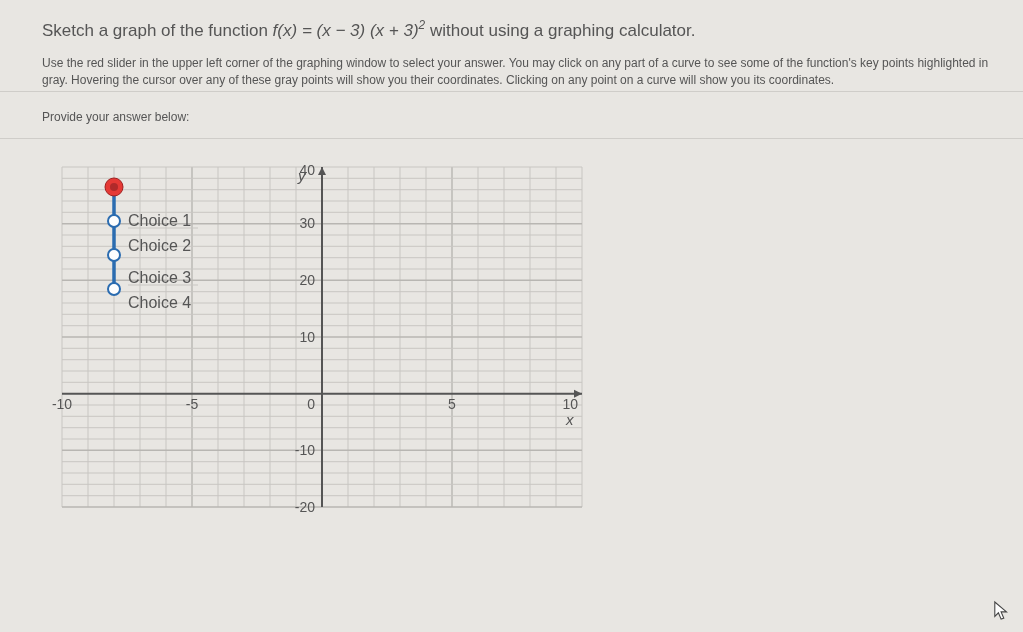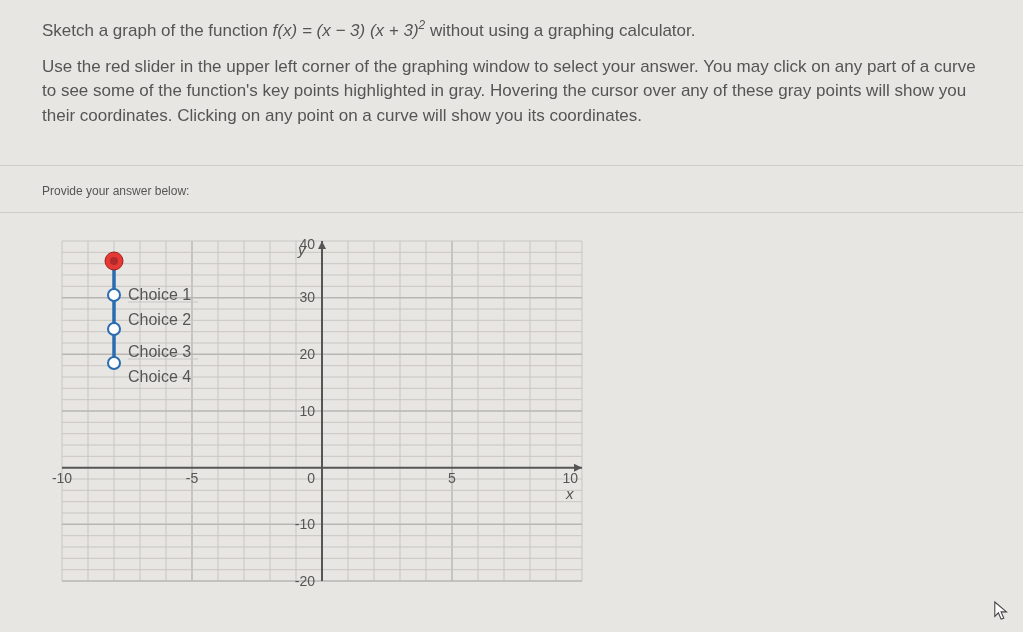--- a/index.html
+++ b/index.html
@@ -15,24 +15,24 @@
   .page {
     padding: 18px 32px 0 42px;
   }
   .question-line1 {
     font-size: 17px;
     color: #555;
     margin-bottom: 14px;
   }
   .question-line1 .math-i { font-style: italic; }
   .instructions {
-    font-size: 17px;
+    font-size: 12px;
     color: #555;
     line-height: 1.45;
-    margin-bottom: 36px;
+    margin-bottom: 2px;
   }
   .divider {
     border-top: 1px solid #cfcdc9;
     margin: 0 -40px 18px -42px;
   }
   .provide {
     font-size: 12px;
     color: #555;
     margin-bottom: 6px;
   }

